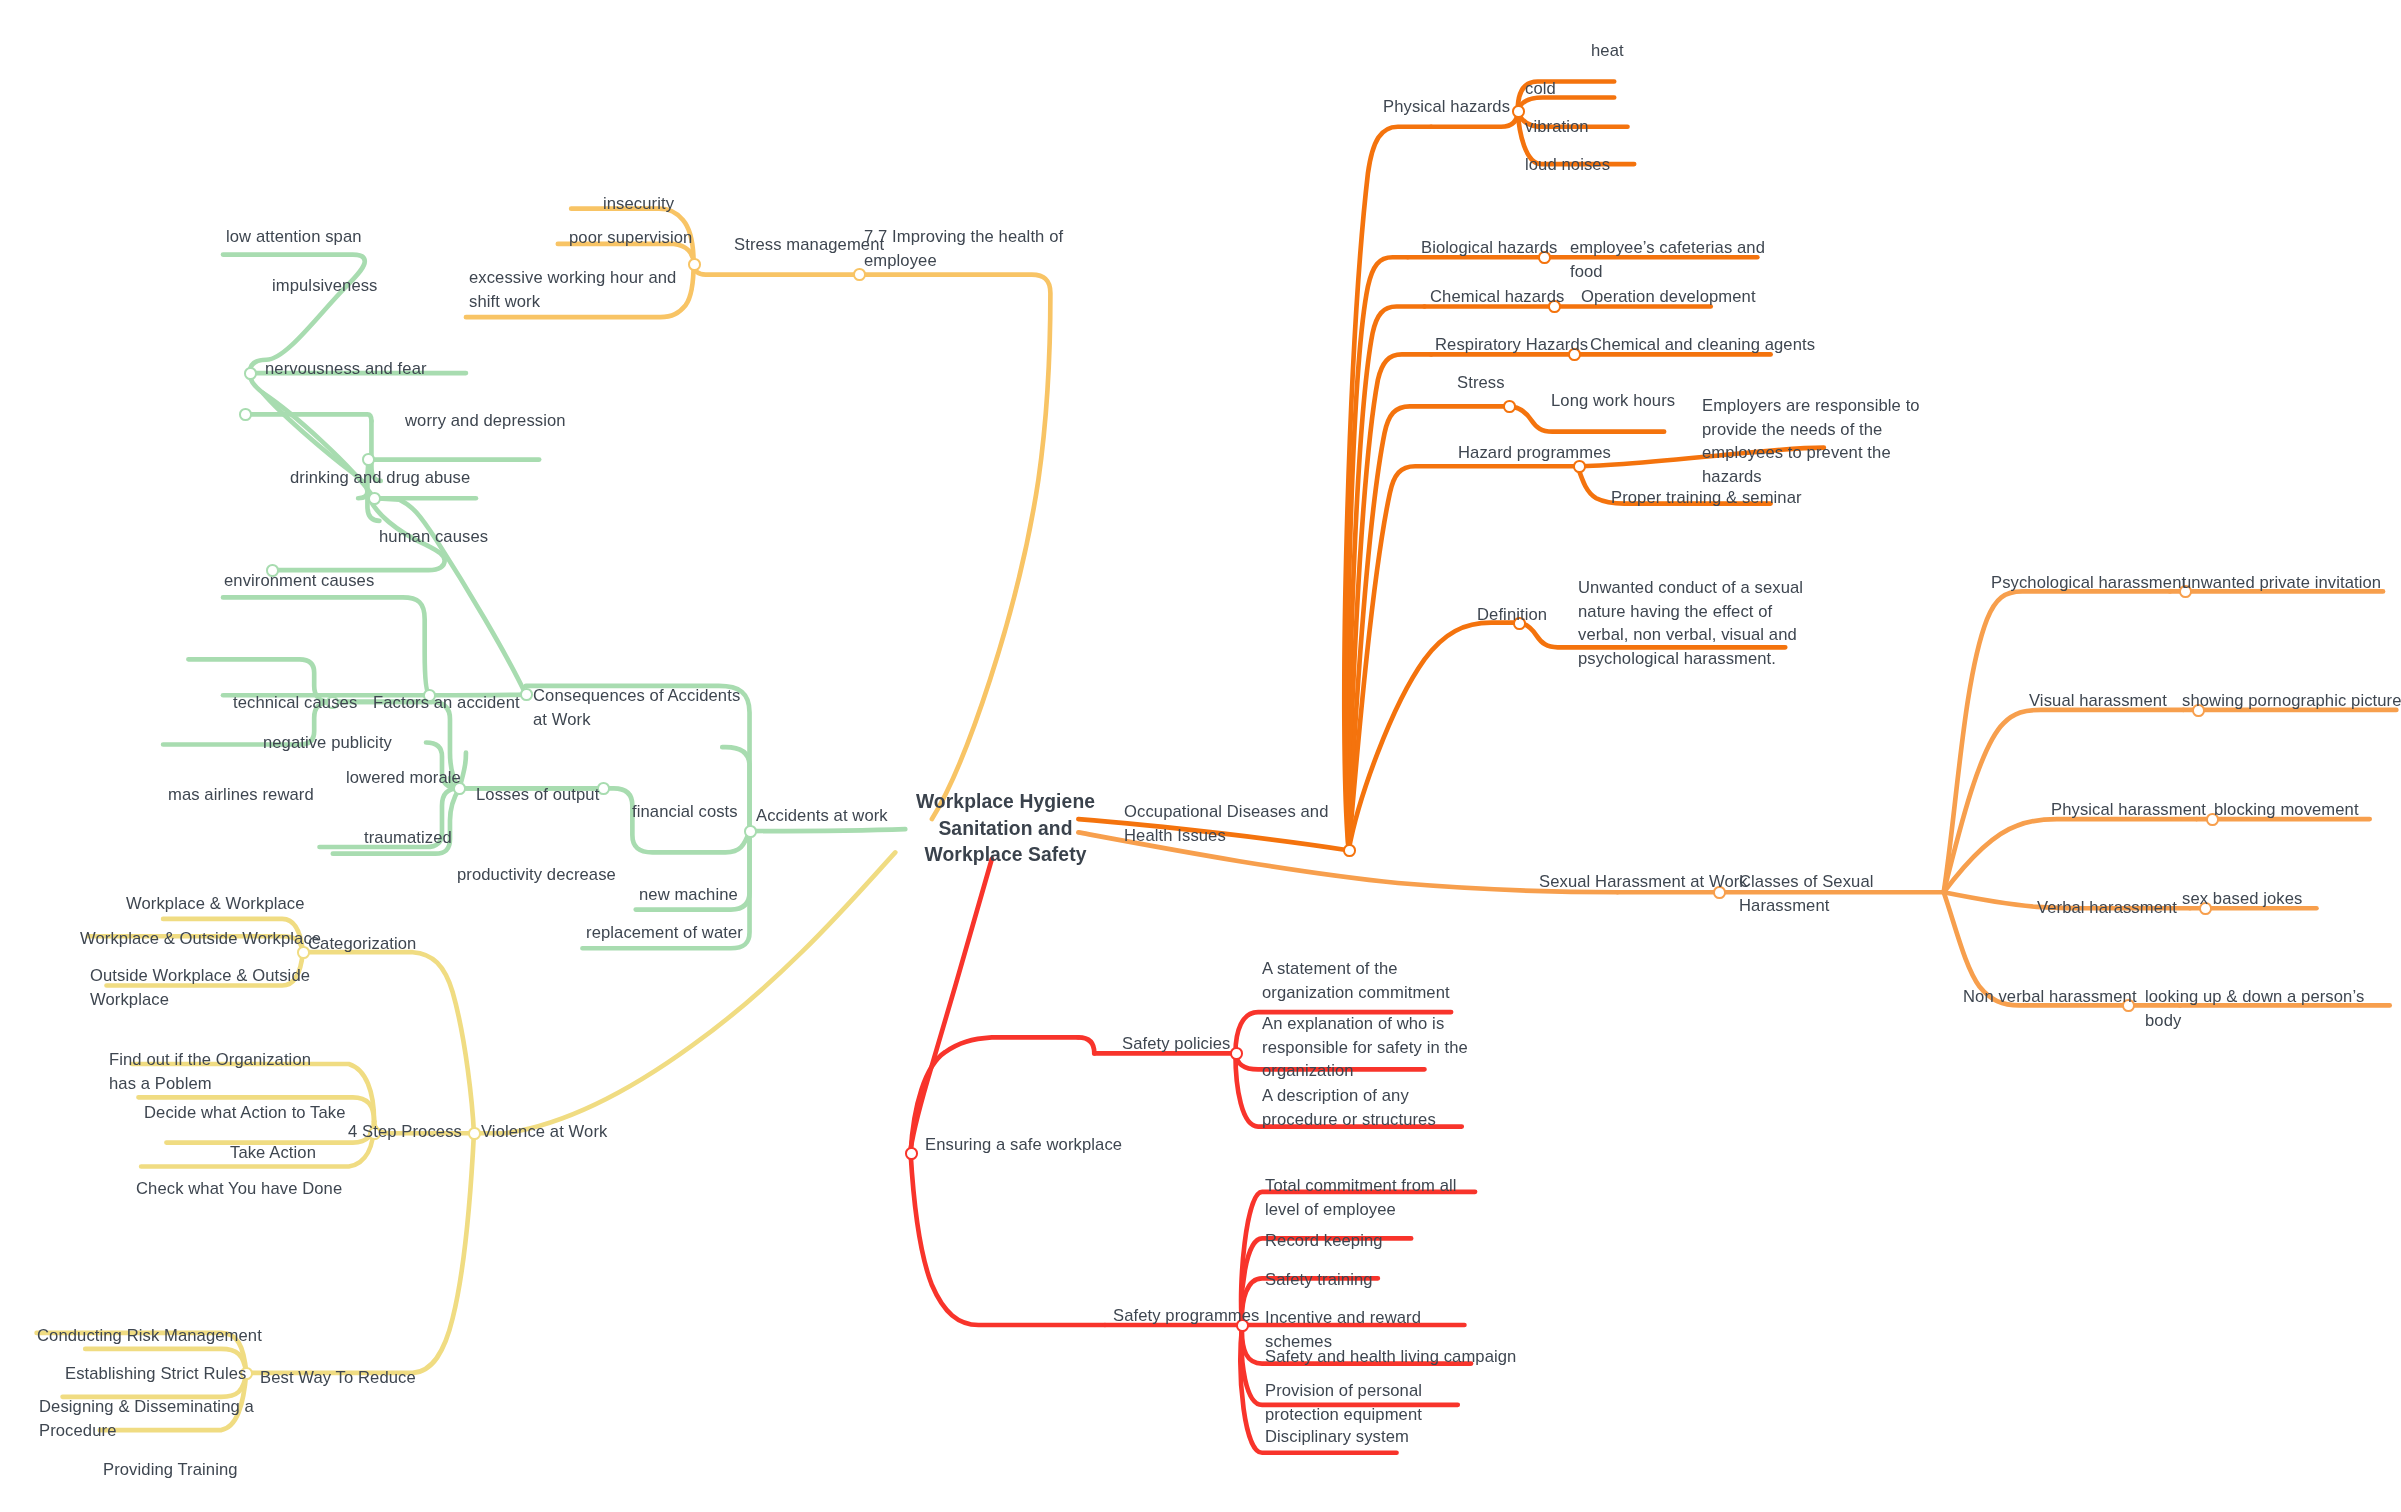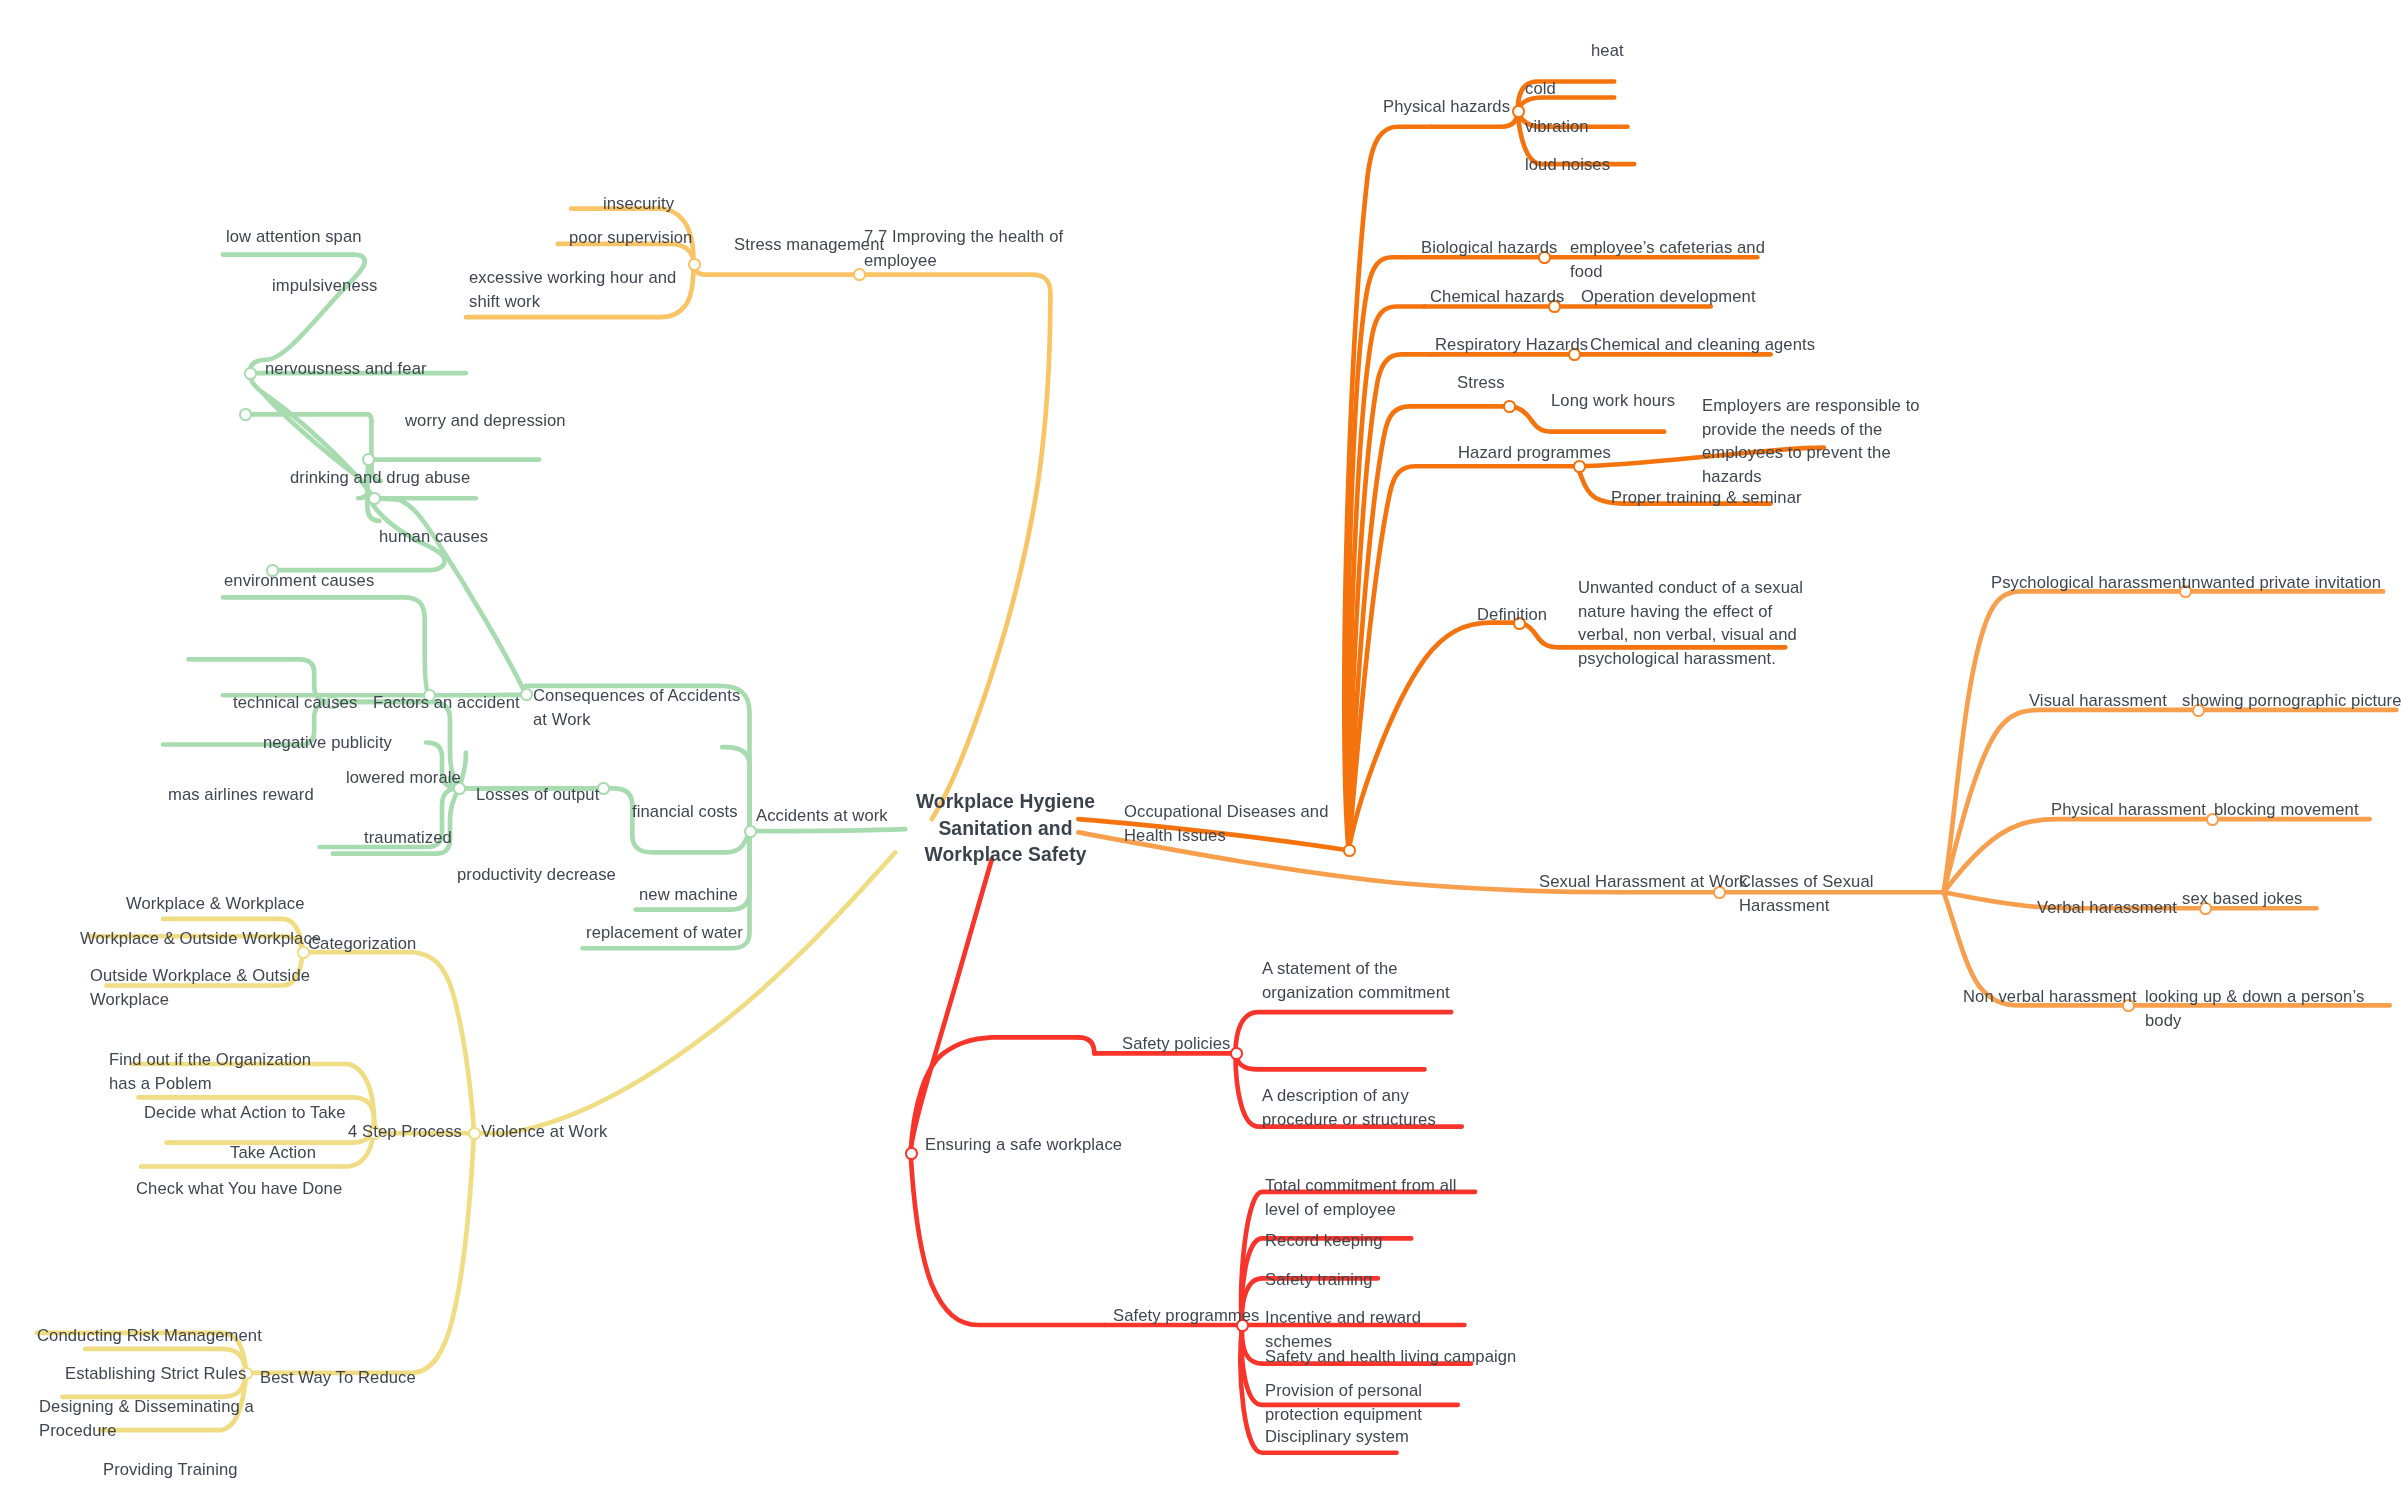--- a/index.html
+++ b/index.html
@@ -330,20 +330,21 @@
   <div class="lbl w2" style="left:2051px;top:798px;">Physical harassment</div>
   <div class="lbl w2" style="left:2214px;top:798px;">blocking movement</div>
   <div class="lbl w2" style="left:2037px;top:857px;margin-top:39px;">Verbal harassment</div>
   <div class="lbl w2" style="left:2182px;top:887px;">sex based jokes</div>
   <div class="lbl w2" style="left:1963px;top:985px;">Non verbal harassment</div>
   <div class="lbl w3" style="left:2145px;top:985px;">looking up &amp; down a person’s body</div>
 
   <div class="lbl w2" style="left:925px;top:1133px;">Ensuring a safe workplace</div>
   <div class="lbl w1" style="left:1122px;top:1032px;">Safety policies</div>
   <div class="lbl w2" style="left:1262px;top:957px;">A statement of the organization commitment</div>
+  <div class="lbl w2" style="left:1262px;top:1012px;">An explanation of who is responsible for safety in the organization</div>
   <div class="lbl w2" style="left:1262px;top:1084px;">A description of any procedure or structures</div>
   <div class="lbl w1" style="left:1113px;top:1304px;">Safety programmes</div>
   <div class="lbl w2" style="left:1265px;top:1174px;">Total commitment from all level of employee</div>
   <div class="lbl w1" style="left:1265px;top:1229px;">Record keeping</div>
   <div class="lbl w1" style="left:1265px;top:1268px;">Safety training</div>
   <div class="lbl w2" style="left:1265px;top:1306px;">Incentive and reward schemes</div>
   <div class="lbl w3" style="left:1265px;top:1345px;">Safety and health living campaign</div>
   <div class="lbl w2" style="left:1265px;top:1379px;">Provision of personal protection equipment</div>
   <div class="lbl w2" style="left:1265px;top:1425px;">Disciplinary system</div>
 

